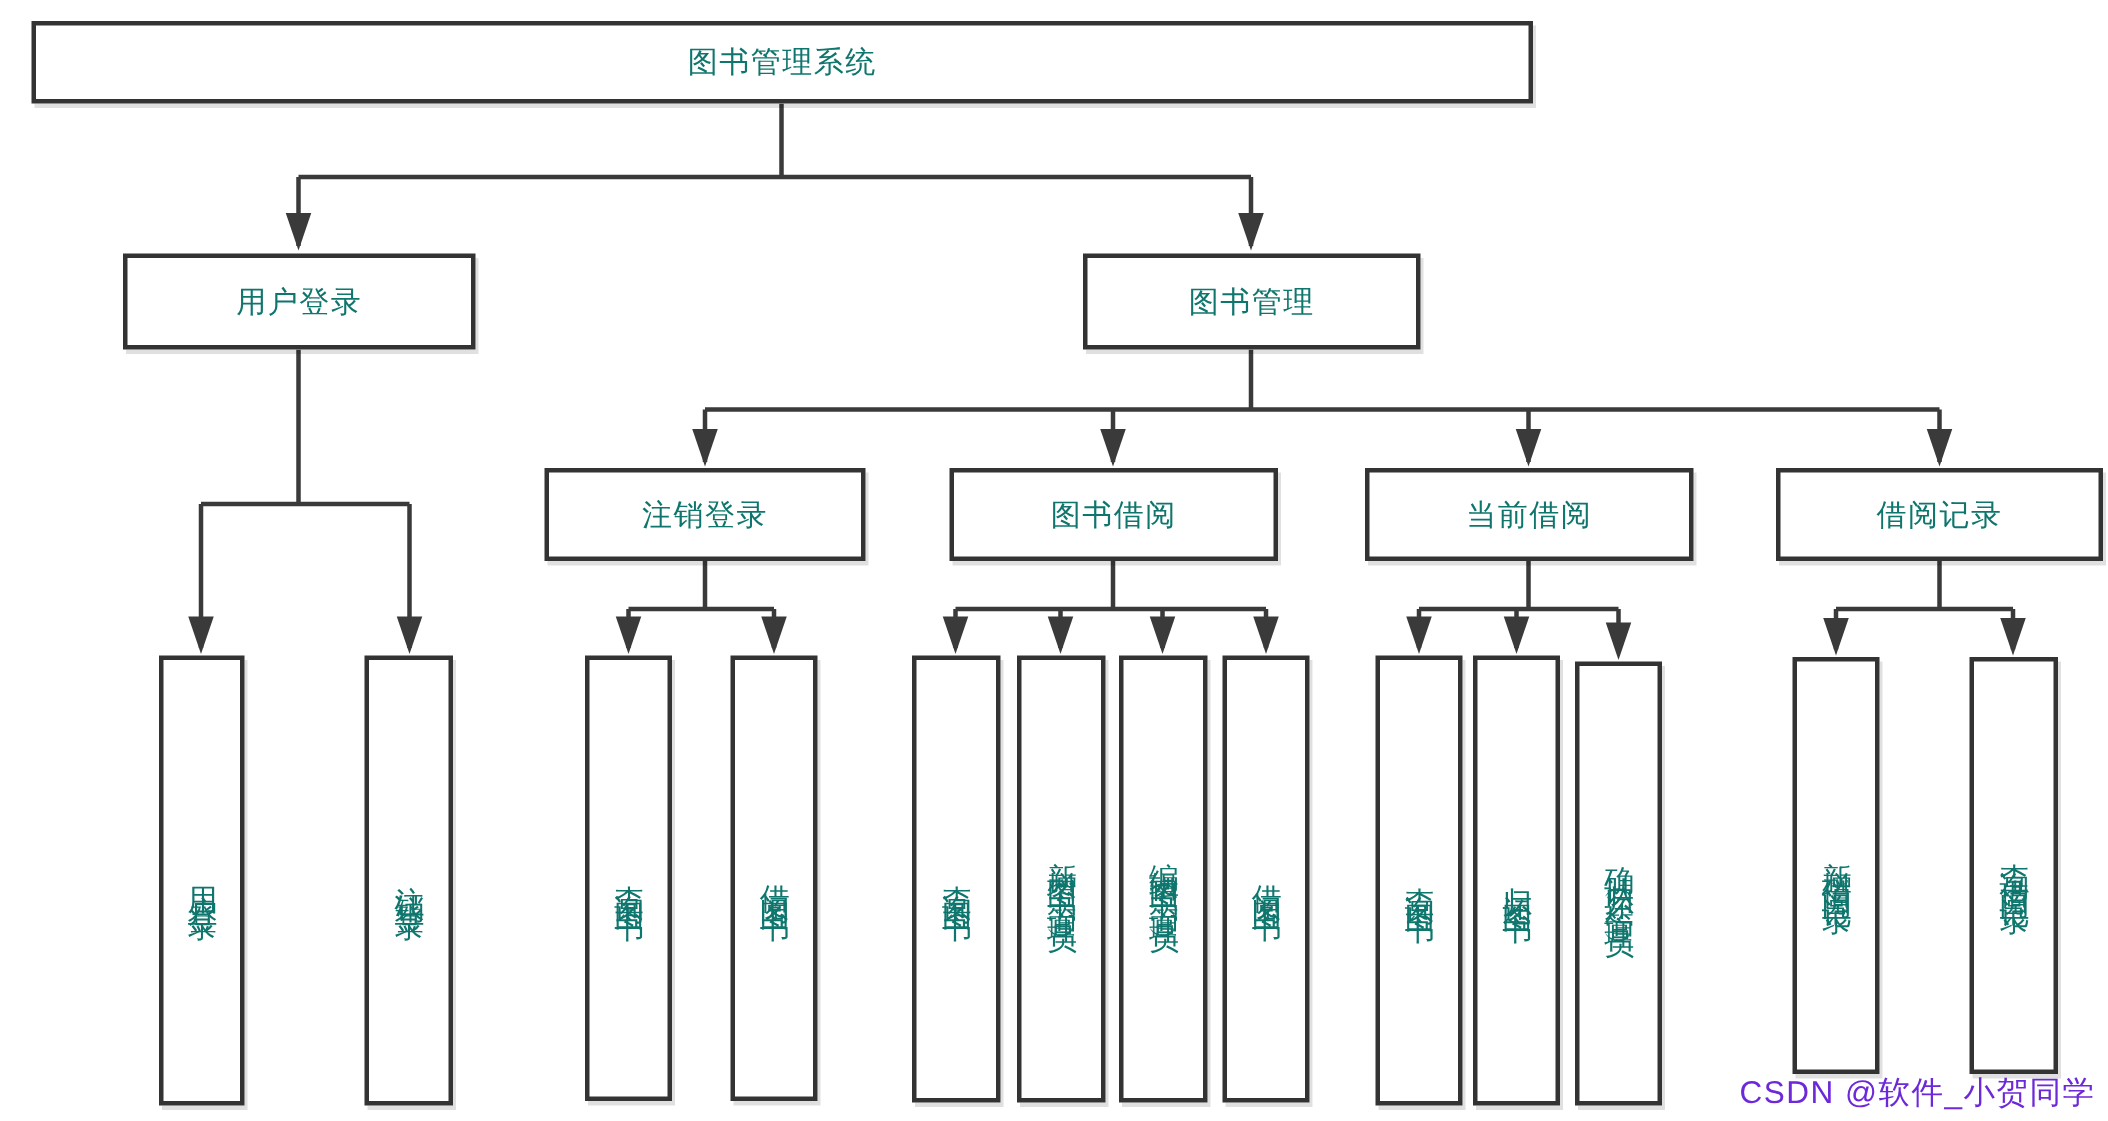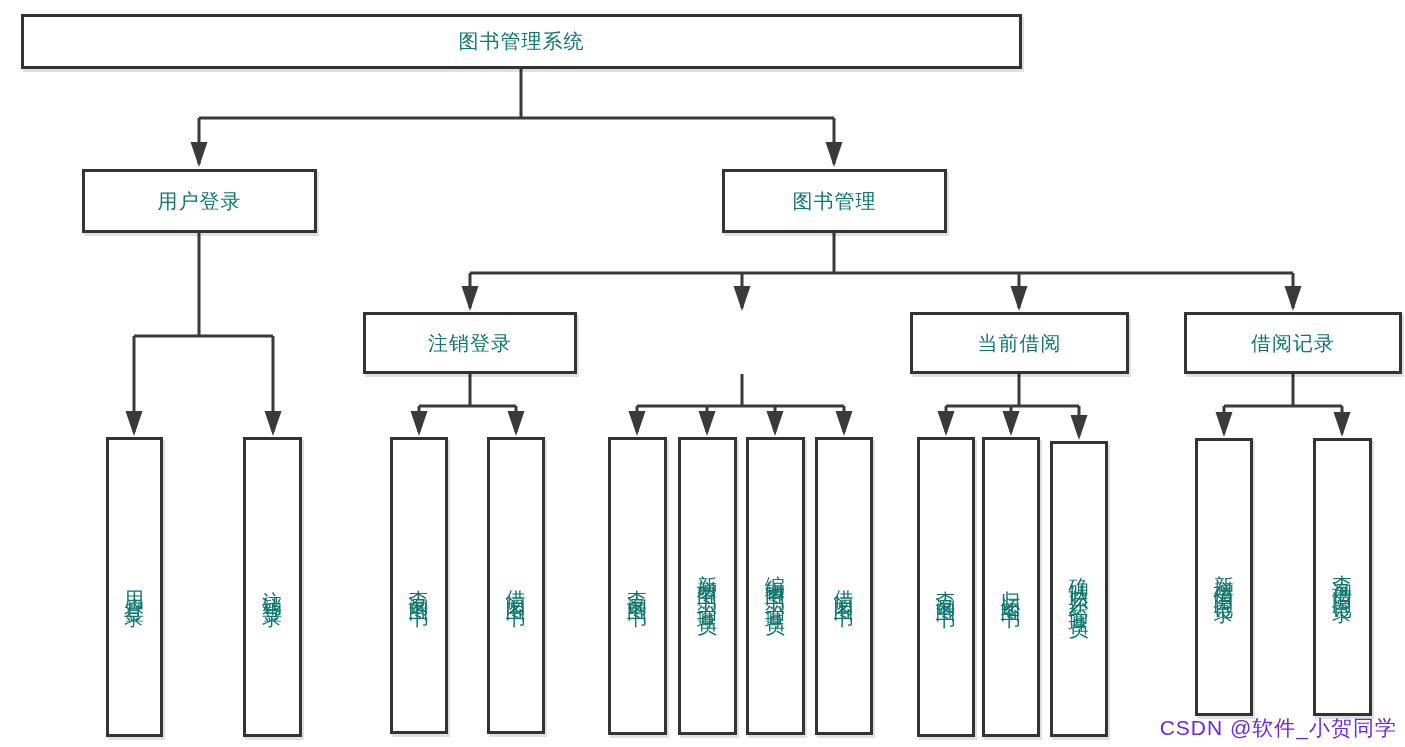--- a/index.html
+++ b/index.html
@@ -74,20 +74,21 @@
     <polygon points="1224,437 1215.5,412 1232.5,412"></polygon>
     <polygon points="1342,437 1333.5,412 1350.5,412"></polygon>
   </svg>
 
   <div class="box h" style="left:21px; top:14px; width:1001px; height:55px;">图书管理系统</div>
 
   <div class="box h" style="left:82px; top:169px; width:235px; height:64px;">用户登录</div>
   <div class="box h" style="left:722px; top:169px; width:225px; height:64px;">图书管理</div>
 
   <div class="box h" style="left:363px; top:312px; width:214px; height:62px;">注销登录</div>
+  <div class="box h" style="left:633px; top:312px; width:219px; height:62px;">图书借阅</div>
   <div class="box h" style="left:1184px; top:312px; width:218px; height:62px;">借阅记录</div>
   <div class="box h" style="left:910px; top:312px; width:219px; height:62px;">当前借阅</div>
 
   <div class="box v" style="left:106px; top:437px; width:57px; height:300px;">用户登录</div>
   <div class="box v" style="left:243px; top:437px; width:59px; height:300px;">注销登录</div>
 
   <div class="box v" style="left:390px; top:437px; width:58px; height:297px;">查询图书</div>
   <div class="box v" style="left:487px; top:437px; width:58px; height:297px;">借阅图书</div>
 
   <div class="box v" style="left:608px; top:437px; width:59px; height:298px;">查询图书</div>

